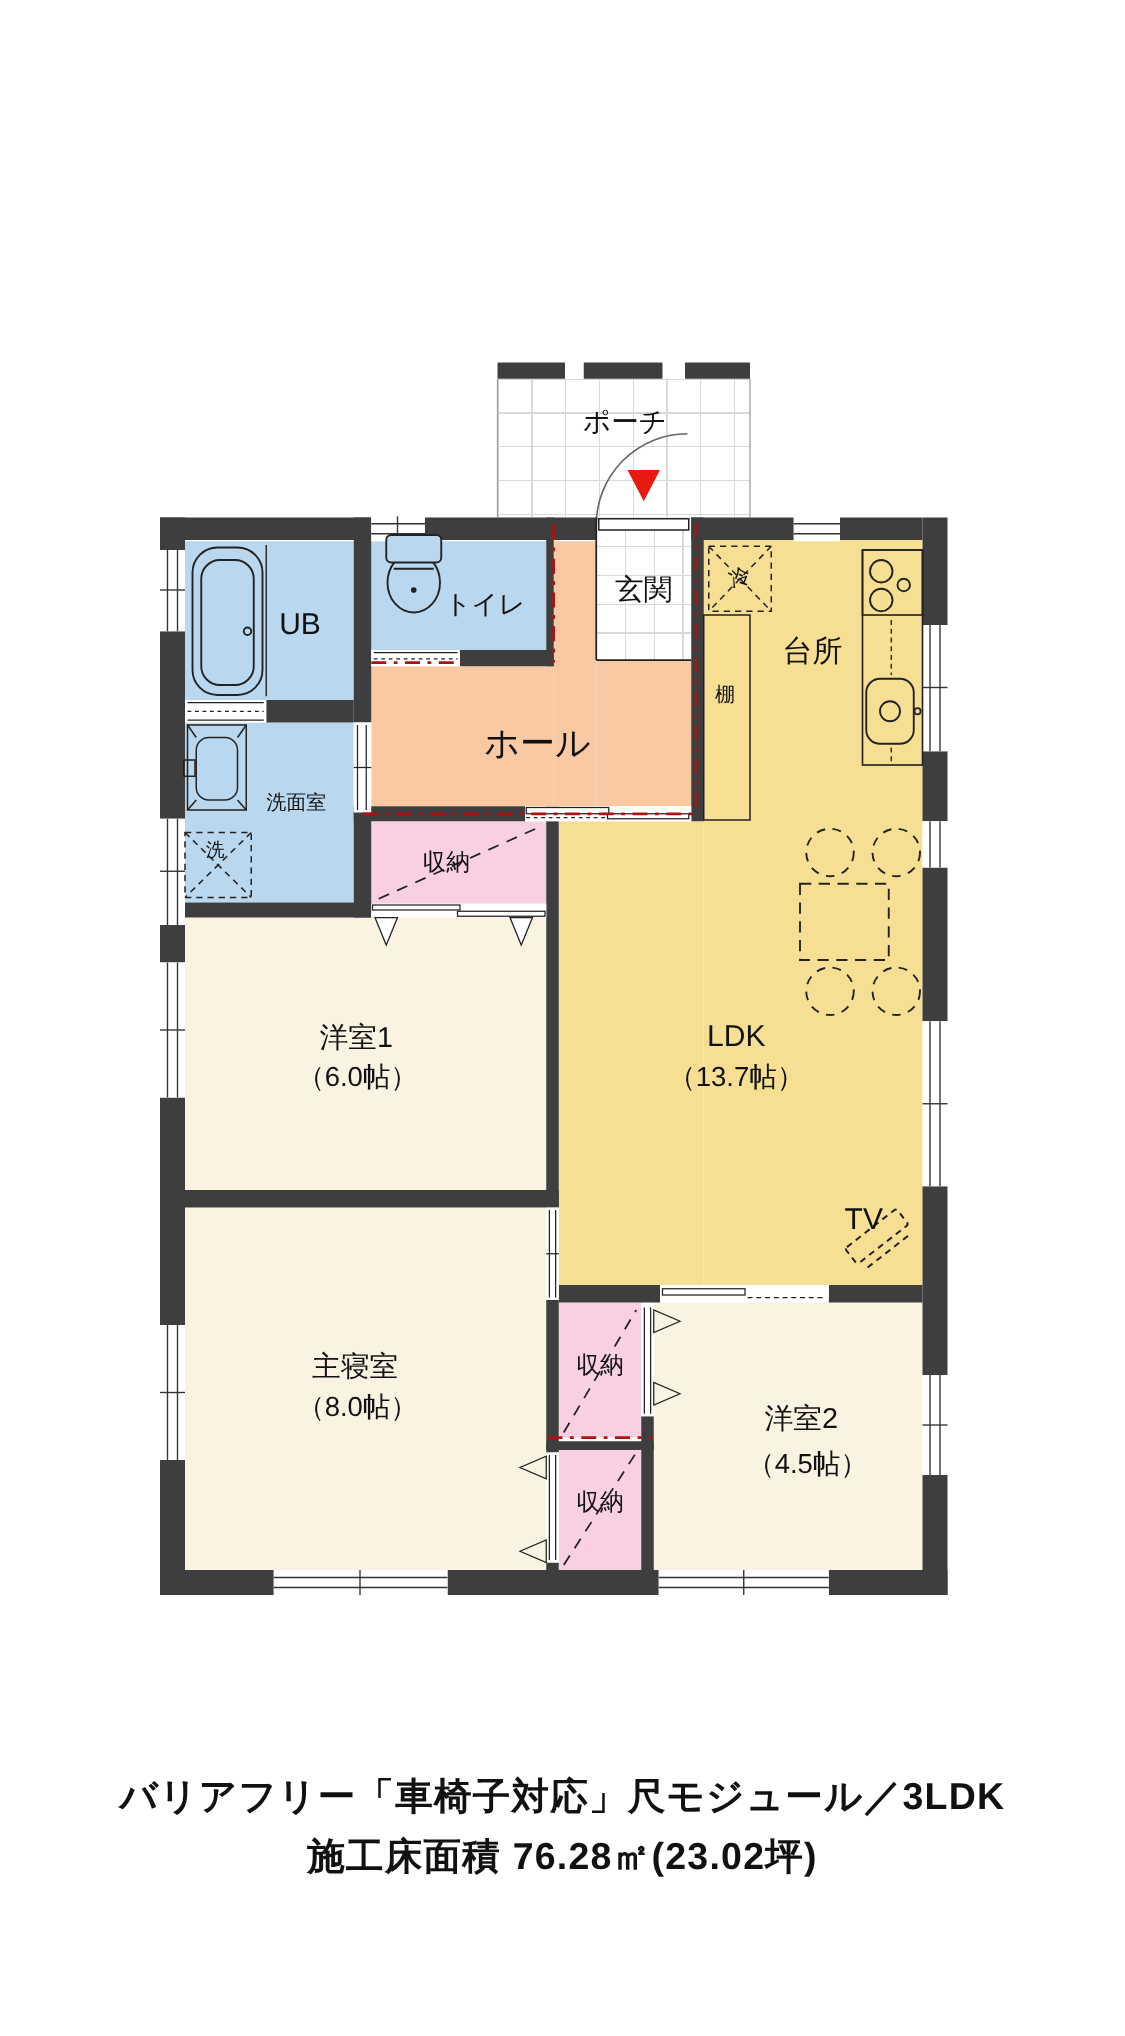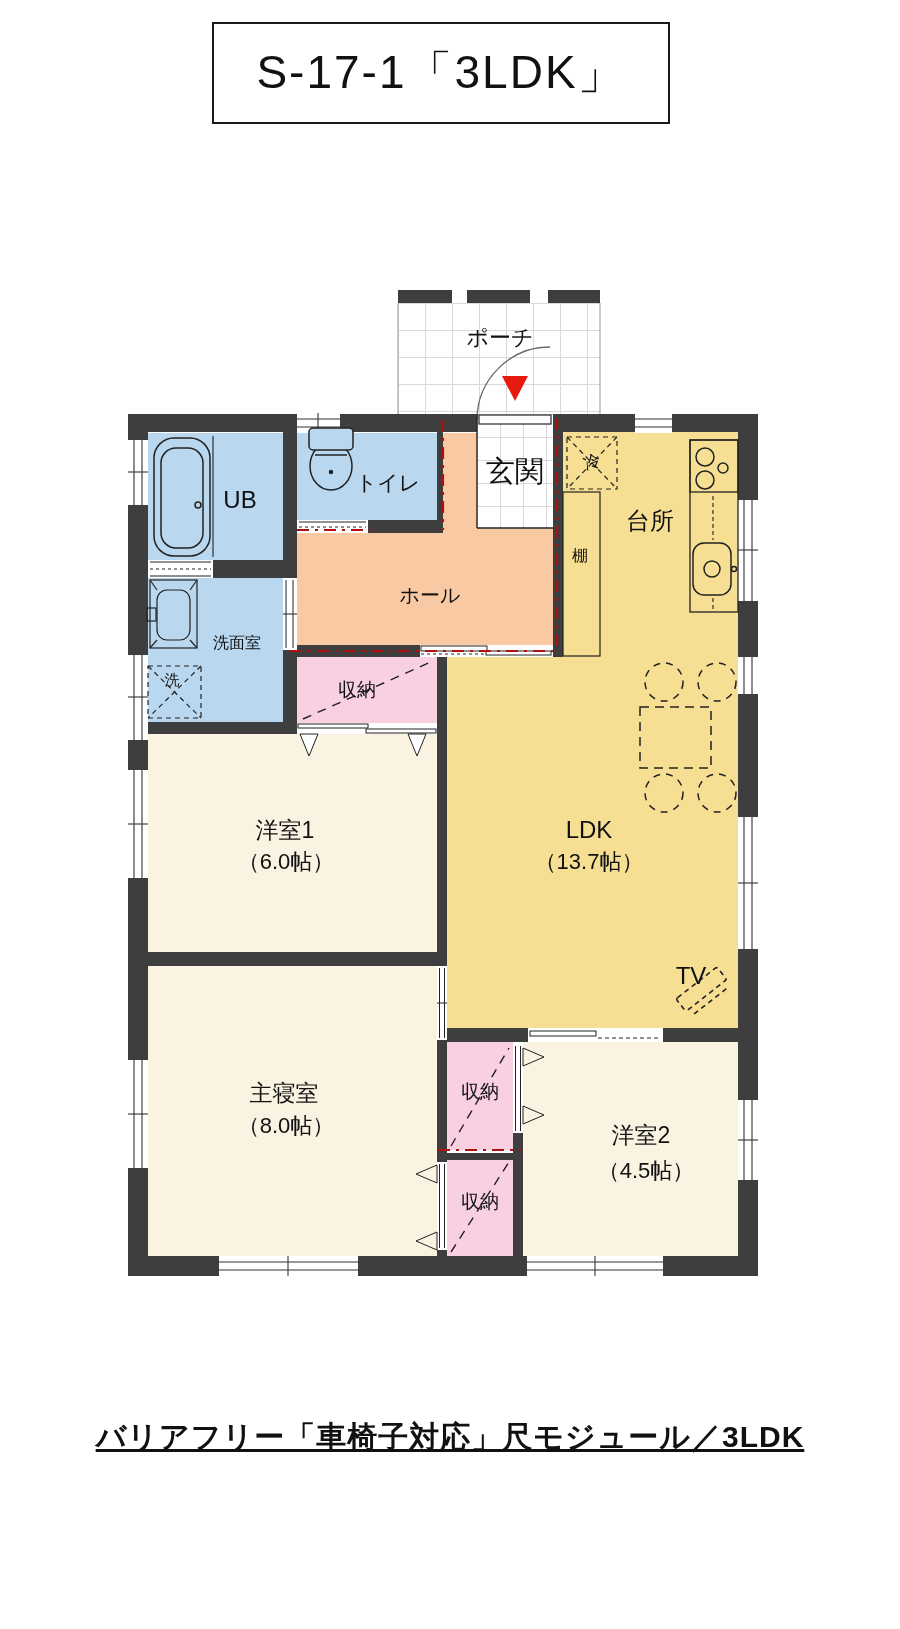--- a/index.html
+++ b/index.html
@@ -28,23 +28,20 @@
   .lbl{position:absolute;transform:translate(-50%,-50%);white-space:nowrap;color:#111;
        font-weight:500;text-align:center;}
   .cap{position:absolute;left:0;right:0;text-align:center;font-size:30px;font-weight:600;
        letter-spacing:1px;color:#111;}
 </style>
 </head>
 <body>
 
 <div class="page">
 
-  <div class="title-box">
-    <span>S-17-1「3LDK」</span>
-  </div>
 
   <div class="plan">
 
     <div class="room grid" style="left:398px;top:303px;width:202px;height:111px;"></div>
     <div class="room grid-sm" style="left:477px;top:414px;width:76px;height:114px;"></div>
     <div class="room c-blue" style="left:148px;top:433px;width:135px;height:127px;"></div>
     <div class="room c-blue" style="left:297px;top:433px;width:140px;height:87px;"></div>
     <div class="room c-blue" style="left:148px;top:578px;width:135px;height:144px;"></div>
     <div class="room c-orange" style="left:443px;top:433px;width:34px;height:212px;"></div>
     <div class="room c-orange" style="left:297px;top:533px;width:146px;height:112px;"></div>
@@ -317,38 +314,39 @@
         </g>
         <g stroke-width="1.4" stroke-dasharray="9 7">
           <line x1="303" y1="719" x2="433" y2="661"></line>
           <line x1="451" y1="1146" x2="509" y2="1048"></line>
           <line x1="451" y1="1252" x2="509" y2="1162"></line>
         </g>
       </g>
     </svg>
 
     <div class="lbl" style="left:500px;top:338px;font-size:22px;">ポーチ</div>
-    <div class="lbl" style="left:515px;top:472px;font-size:29px;">玄関</div>
+    <div class="lbl" style="left:515px;top:472px;font-size:23px;">玄関</div>
     <div class="lbl" style="left:240px;top:500px;font-size:24px;">UB</div>
     <div class="lbl" style="left:388px;top:483px;font-size:21px;">トイレ</div>
     <div class="lbl" style="left:592px;top:462px;font-size:17px;transform:translate(-50%,-50%) rotate(-20deg);">冷</div>
     <div class="lbl" style="left:650px;top:521px;font-size:24px;">台所</div>
     <div class="lbl" style="left:580px;top:556px;font-size:16px;">棚</div>
-    <div class="lbl" style="left:430px;top:595px;font-size:20px;text-align:center;">ホール</div>
+    <div class="lbl" style="left:430px;top:595px;font-size:28px;text-align:center;">ホール</div>
     <div class="lbl" style="left:237px;top:643px;font-size:16px;">洗面室</div>
     <div class="lbl" style="left:172px;top:680px;font-size:15px;">洗</div>
     <div class="lbl" style="left:357px;top:690px;font-size:19px;">収納</div>
     <div class="lbl" style="left:285px;top:830px;font-size:23px;">洋室1</div>
     <div class="lbl" style="left:286px;top:862px;font-size:22px;">（6.0帖）</div>
     <div class="lbl" style="left:589px;top:830px;font-size:24px;">LDK</div>
     <div class="lbl" style="left:589px;top:862px;font-size:22px;">（13.7帖）</div>
     <div class="lbl" style="left:691px;top:976px;font-size:24px;">TV</div>
     <div class="lbl" style="left:284px;top:1093px;font-size:23px;">主寝室</div>
     <div class="lbl" style="left:286px;top:1126px;font-size:22px;">（8.0帖）</div>
     <div class="lbl" style="left:480px;top:1092px;font-size:19px;">収納</div>
     <div class="lbl" style="left:480px;top:1202px;font-size:19px;">収納</div>
     <div class="lbl" style="left:641px;top:1135px;font-size:23px;">洋室2</div>
     <div class="lbl" style="left:646px;top:1171px;font-size:22px;">（4.5帖）</div>
   </div>
 
-  <div class="cap" style="top:1417px;text-decoration:underline;">バリアフリー「車椅子対応」尺モジュール／3LDK</div>
+  <div class="cap" style="top:1417px;">バリアフリー「車椅子対応」尺モジュール／3LDK</div>
+  <div class="cap" style="top:1465px;">施工床面積 76.28㎡(23.02坪)</div>
 
 </div>
 
 </body></html>

